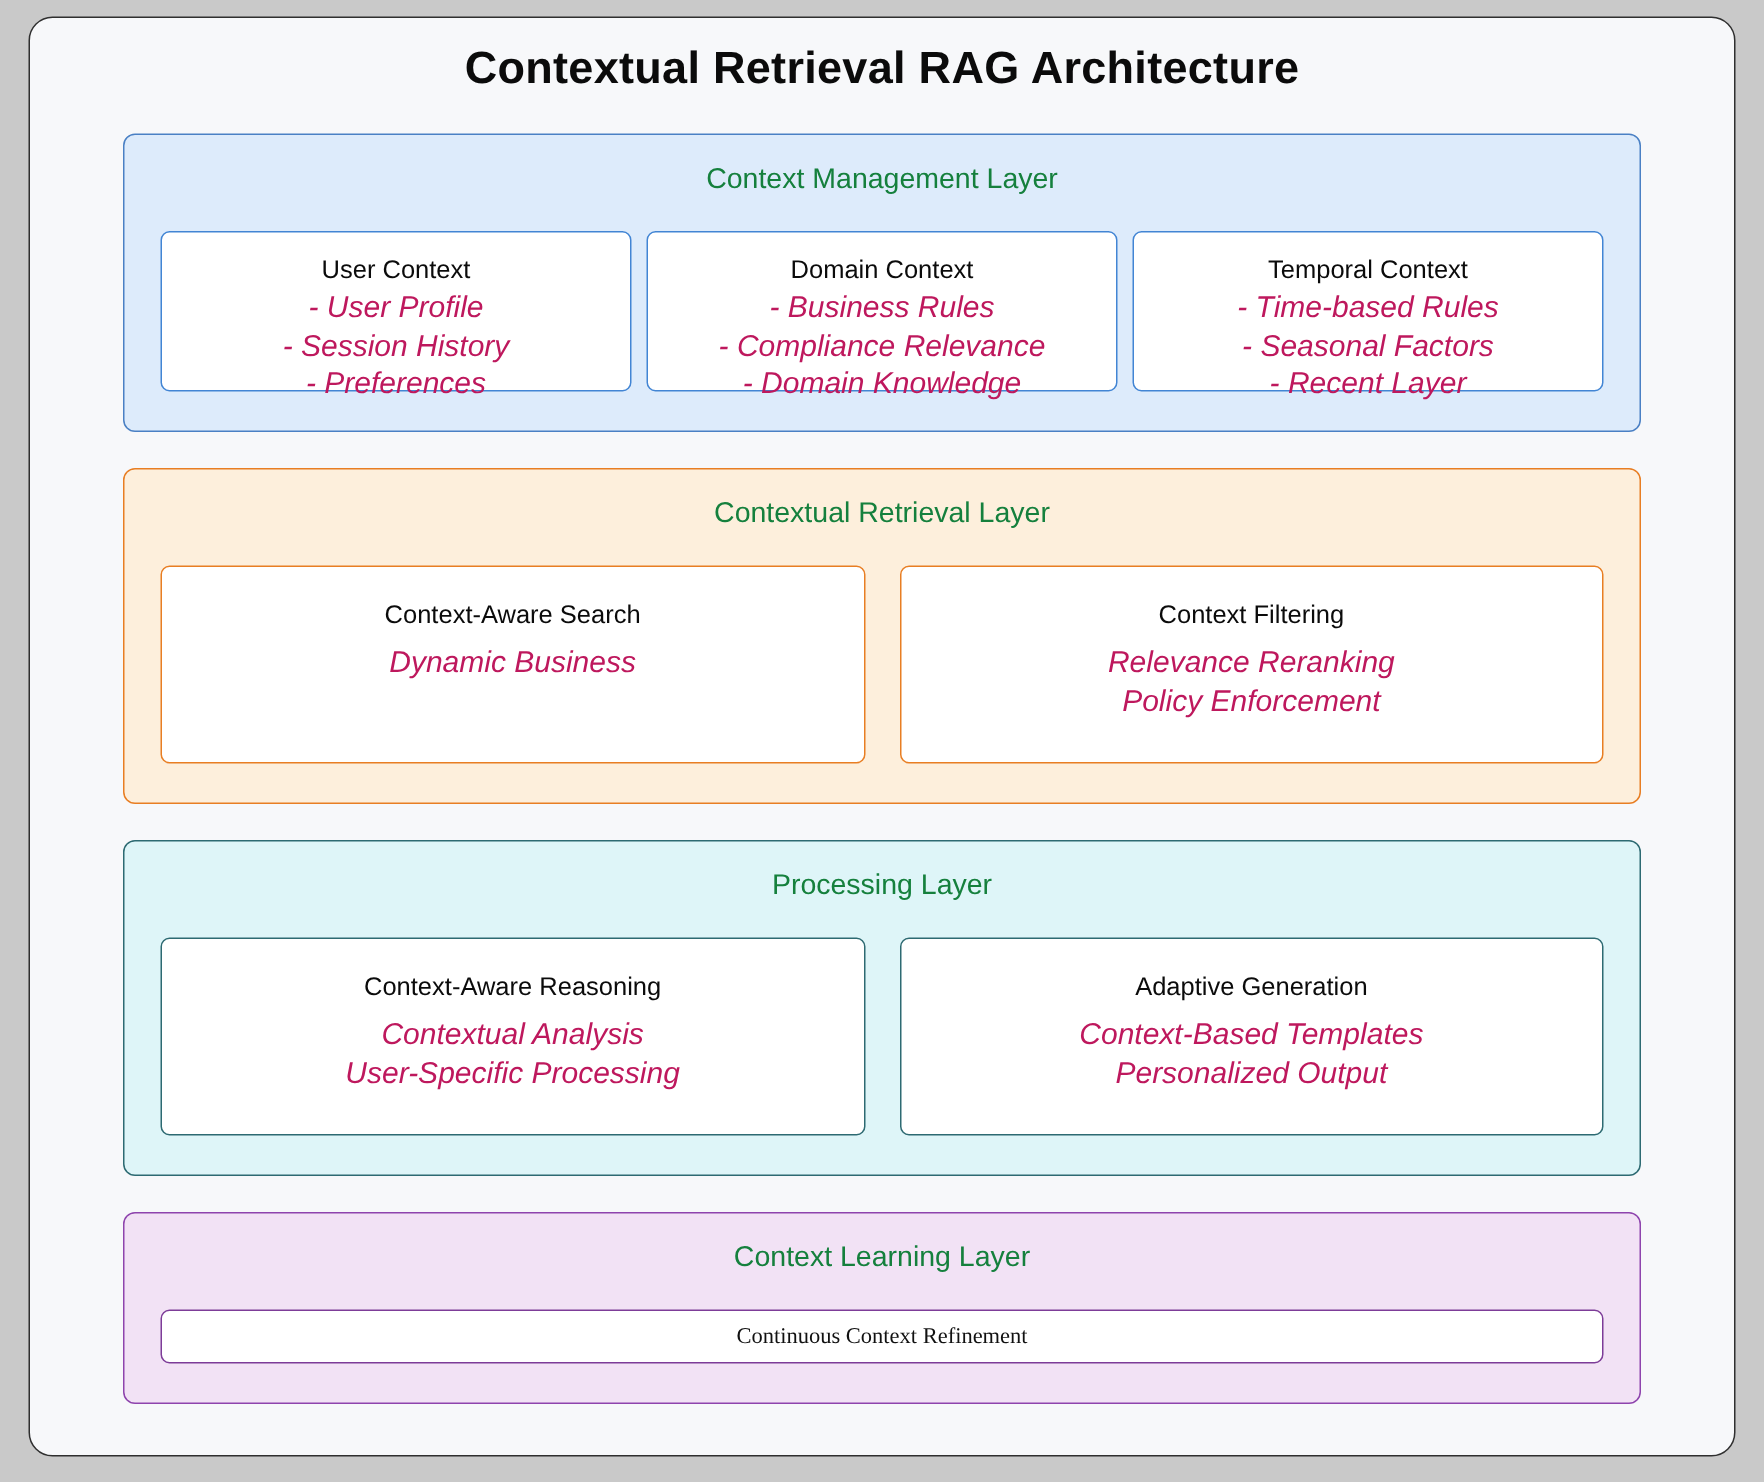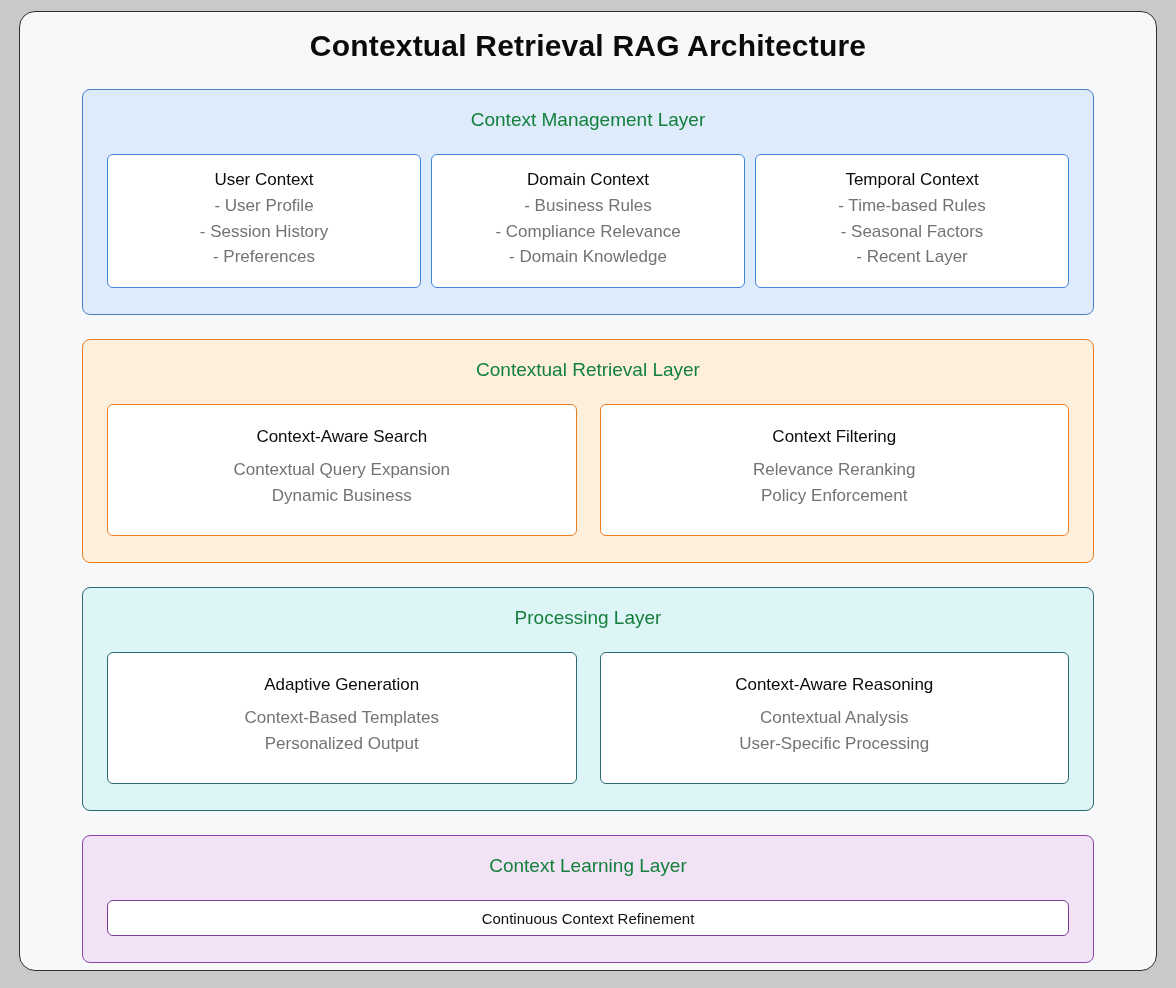--- a/index.html
+++ b/index.html
@@ -55,32 +55,33 @@
   .row-triple { gap: 10px; }
   .row-double { gap: 23px; }
   .node {
     background: #ffffff;
     border: 1.5px solid;
     border-radius: 6px;
     box-sizing: border-box;
     text-align: center;
     flex: 1;
   }
-  .node-short  { height: 134px; padding-top: 12px; }
+  .node-short  { height: 107px; padding-top: 12px; }
   .node-tall   { height: 132px; padding-top: 19px; }
   .node-tall .node-title { margin-bottom: 7px; }
   .node-strip  {
     height: 36px;
     display: flex;
     align-items: center;
     justify-content: center;
     font-size: 15px;
+    font-family: Liberation Serif, serif;
   }
   .node-title { font-size: 17px; line-height: 26px; color: #0b0b0b; }
-  .node-item  { font-size: 17px; line-height: 25.5px; color: #737373; }
+  .node-item  { font-size: 20px; line-height: 25.5px; color: #be185d; font-style: italic; }
 
   
   .layer-blue   { background: #ddebfb; border-color: #4a80c4; }
   .layer-blue .node   { border-color: #4285d4; }
   .layer-orange { background: #fdefdc; border-color: #e87e23; }
   .layer-orange .node { border-color: #e87e23; }
   .layer-teal   { background: #def5f8; border-color: #2d6a72; }
   .layer-teal .node   { border-color: #2d6a72; }
   .layer-purple { background: #f2e2f5; border-color: #8e44ad; }
   .layer-purple .node { border-color: #7d3c98; }
@@ -115,43 +116,42 @@
           <div class="node-item">- Recent Layer</div>
         </div>
       </div>
     </section>
 
     <section class="layer layer-orange">
       <div class="layer-title">Contextual Retrieval Layer</div>
       <div class="row row-double">
         <div class="node node-tall">
           <div class="node-title">Context-Aware Search</div>
-          <div class="node-item">Contextual Query Expansion</div>
           <div class="node-item">Dynamic Business</div>
         </div>
         <div class="node node-tall">
           <div class="node-title">Context Filtering</div>
           <div class="node-item">Relevance Reranking</div>
           <div class="node-item">Policy Enforcement</div>
         </div>
       </div>
     </section>
 
     <section class="layer layer-teal">
       <div class="layer-title">Processing Layer</div>
       <div class="row row-double">
         <div class="node node-tall">
+          <div class="node-title">Context-Aware Reasoning</div>
+          <div class="node-item">Contextual Analysis</div>
+          <div class="node-item">User-Specific Processing</div>
+        </div>
+        <div class="node node-tall">
           <div class="node-title">Adaptive Generation</div>
           <div class="node-item">Context-Based Templates</div>
           <div class="node-item">Personalized Output</div>
-        </div>
-        <div class="node node-tall">
-          <div class="node-title">Context-Aware Reasoning</div>
-          <div class="node-item">Contextual Analysis</div>
-          <div class="node-item">User-Specific Processing</div>
         </div>
       </div>
     </section>
 
     <section class="layer layer-purple">
       <div class="layer-title">Context Learning Layer</div>
       <div class="row">
         <div class="node node-strip">
           <span>Continuous Context Refinement</span>
         </div>

